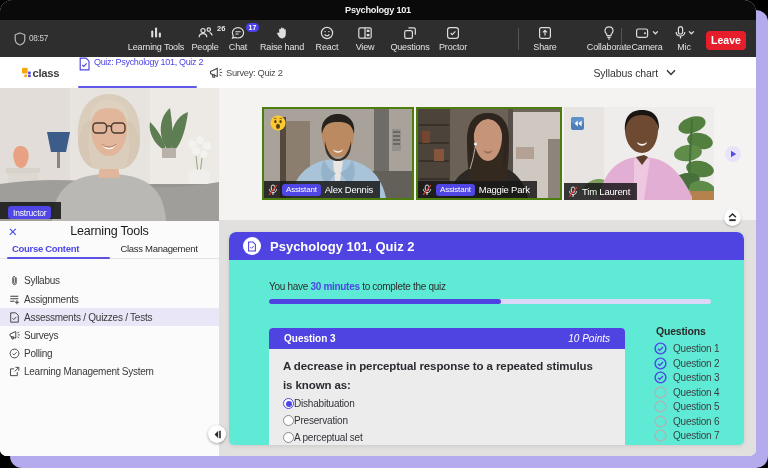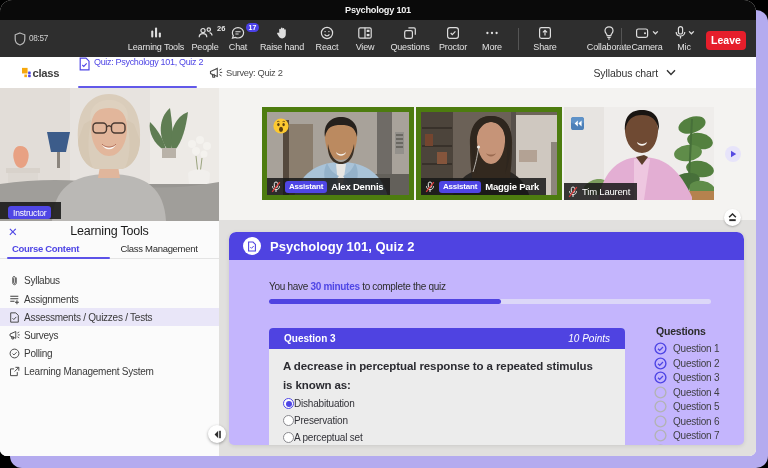--- a/index.html
+++ b/index.html
@@ -59,32 +59,32 @@
     padding-left:9px; color:#3a3a3a; font-size:10px; letter-spacing:-0.25px; }
   .prow svg { width:11px; height:11px; flex:0 0 11px; }
   .prow.hl { background:#e9e6f8; }
   .collapse1 { position:absolute; left:208px; top:425px; width:18px; height:18px; border-radius:50%;
     background:#fff; box-shadow:0 1px 3px rgba(0,0,0,.35); z-index:30; display:flex; align-items:center; justify-content:center;}
 
   
   .rpane { position:absolute; left:219px; top:88px; width:537px; height:368px; background:#f4f3f1; }
   .rlow { position:absolute; left:0; top:132px; width:537px; height:236px; background:#e1e0de; }
   .tile { position:absolute; top:19px; overflow:hidden; }
-  .tile.bordered { border:5px solid #4d7c0f;font-weight:bold; }
+  .tile.bordered { border:2px solid #4d7c0f; }
   .tlabel { position:absolute; left:0; bottom:0; height:17px; background:rgba(24,24,24,.85);
     display:flex; align-items:center; padding:0 7px 0 4px; gap:4px; }
   .abadge { background:#4f46e5; color:#fff; font-size:8px; border-radius:3px; padding:1.5px 4px; letter-spacing:-0.2px; }
   .tname { color:#fff; font-size:9.5px; white-space:nowrap; letter-spacing:-0.2px; }
   .nextbtn { position:absolute; left:506px; top:58px; width:16px; height:16px; border-radius:50%;
     background:#e7e4fa; display:flex; align-items:center; justify-content:center; }
   .ejectbtn { position:absolute; left:505px; top:121px; width:17px; height:17px; border-radius:50%;
     background:#fff; box-shadow:0 1px 2px rgba(0,0,0,.25); z-index:5; display:flex; align-items:center; justify-content:center;}
 
   
-  .card { position:absolute; left:10px; top:144px; width:515px; height:213px; background:#c4b5fd;
+  .card { position:absolute; left:10px; top:144px; width:515px; height:213px; background:#5eead4;
     border-radius:7px 7px 5px 5px; box-shadow:0 1px 4px rgba(0,0,0,.10); overflow:hidden; }
   .chead { position:absolute; left:0; top:0; width:515px; height:28px; background:#4f43e1;
     border-radius:7px 7px 0 0; display:flex; align-items:center; }
   .cico { width:18px; height:18px; background:#fff; border-radius:50%; margin-left:14px;
     display:flex; align-items:center; justify-content:center; }
   .chead .tt { color:#fff; font-size:13px; font-weight:700; margin-left:9px; }
   .yhave { position:absolute; left:40px; top:49px; font-size:10px; color:#2e2e2e; letter-spacing:-0.3px; }
   .yhave b { color:#4f46e5; font-weight:700; }
   .ptrack { position:absolute; left:40px; top:67px; width:442px; height:5px; background:#dcd7f8; border-radius:3px;}
   .pfill { width:232px; height:5px; background:#4f43e1; border-radius:3px; }
@@ -190,30 +190,20 @@
       </div>
     <div class="tbtn" style="left:453px">
         <div class="ic">
       <svg width="16" height="16" viewBox="0 0 16 16" fill="none" stroke="#dedede" stroke-width="1.2">
             <rect x="2.6" y="2.6" width="10.8" height="10.8" rx="2.4"></rect>
             <path d="M5.7 8 L7.3 9.6 L10.4 6.4"></path>
           </svg>
     </div>
         <div class="lb">Proctor</div>
       </div>
-    <div class="tbtn" style="left:492px">
-        <div class="ic">
-      <svg width="16" height="16" viewBox="0 0 16 16" fill="#dedede">
-            <circle cx="3.4" cy="8" r="1.15"></circle>
-            <circle cx="8" cy="8" r="1.15"></circle>
-            <circle cx="12.6" cy="8" r="1.15"></circle>
-          </svg>
-    </div>
-        <div class="lb">More</div>
-      </div>
     <div class="sep" style="left:518px"></div>
     <div class="tbtn" style="left:545px">
         <div class="ic">
       <svg width="16" height="16" viewBox="0 0 16 16" fill="none" stroke="#dedede" stroke-width="1.2">
             <rect x="2.6" y="2.6" width="10.8" height="10.8" rx="1.8"></rect>
             <path d="M8 10.6 V5.6 M5.9 7.4 L8 5.3 L10.1 7.4"></path>
           </svg>
     </div>
         <div class="lb">Share</div>
       </div>

